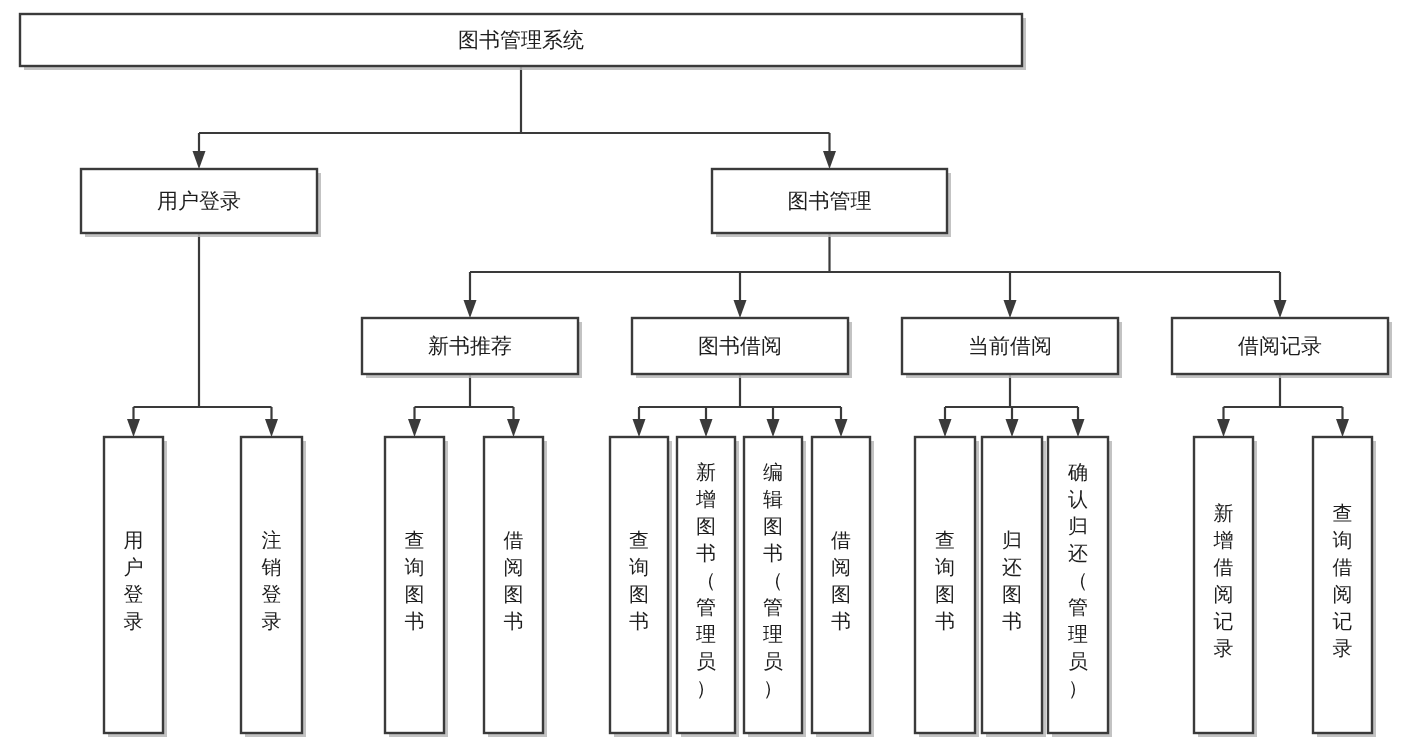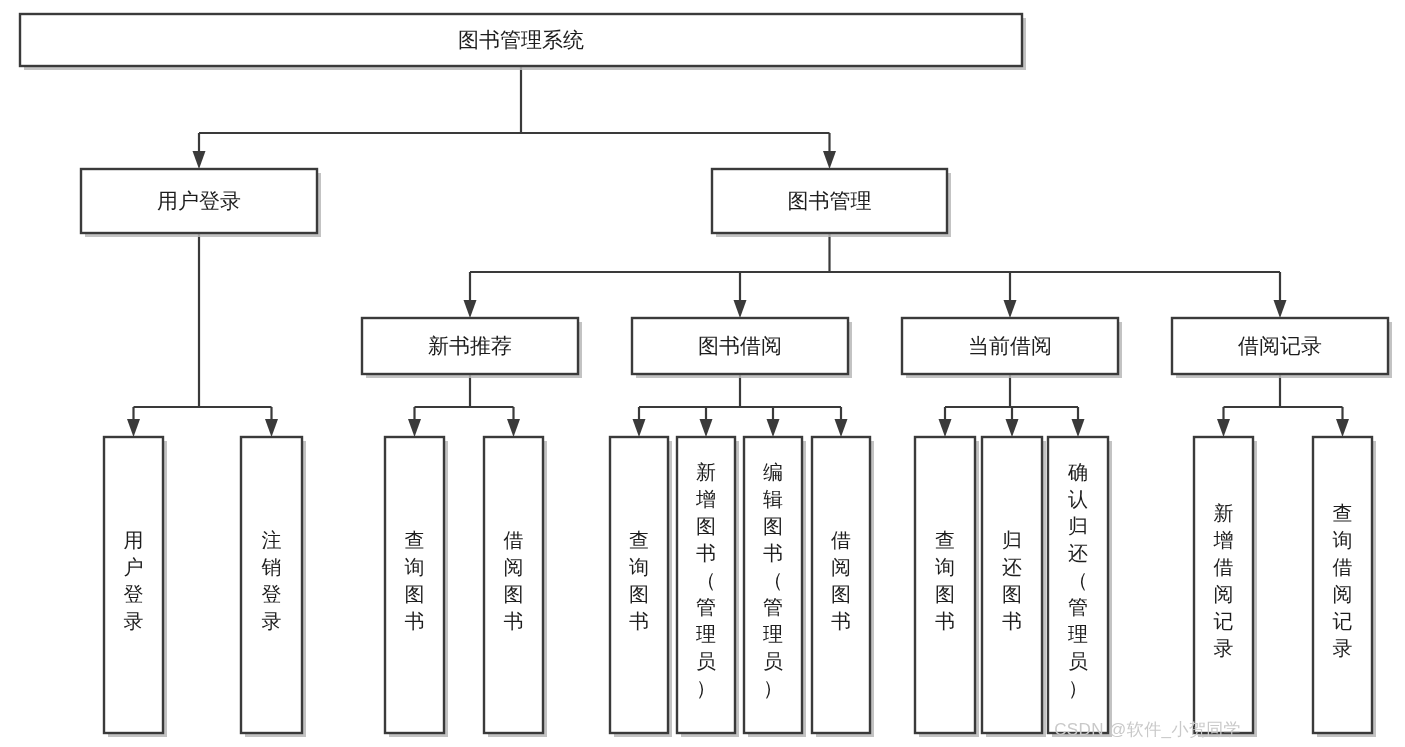--- a/index.html
+++ b/index.html
@@ -232,14 +232,13 @@
           <text x="1223.5" y="519.5" class="node-label-vertical"><tspan x="1223.5" dy="0">新</tspan><tspan x="1223.5" dy="27">增</tspan><tspan x="1223.5" dy="27">借</tspan><tspan x="1223.5" dy="27">阅</tspan><tspan x="1223.5" dy="27">记</tspan><tspan x="1223.5" dy="27">录</tspan></text>
         </g>
         <g>
           <rect x="1317" y="441" width="59" height="296" class="node-shadow"></rect>
           <rect x="1313" y="437" width="59" height="296" class="node-box"></rect>
           <text x="1342.5" y="519.5" class="node-label-vertical"><tspan x="1342.5" dy="0">查</tspan><tspan x="1342.5" dy="27">询</tspan><tspan x="1342.5" dy="27">借</tspan><tspan x="1342.5" dy="27">阅</tspan><tspan x="1342.5" dy="27">记</tspan><tspan x="1342.5" dy="27">录</tspan></text>
         </g>
       </g>
   </svg>
 
-  <div class="watermark">CSDN @软件_小贺同学</div>
 </div>
 
 </body></html>

